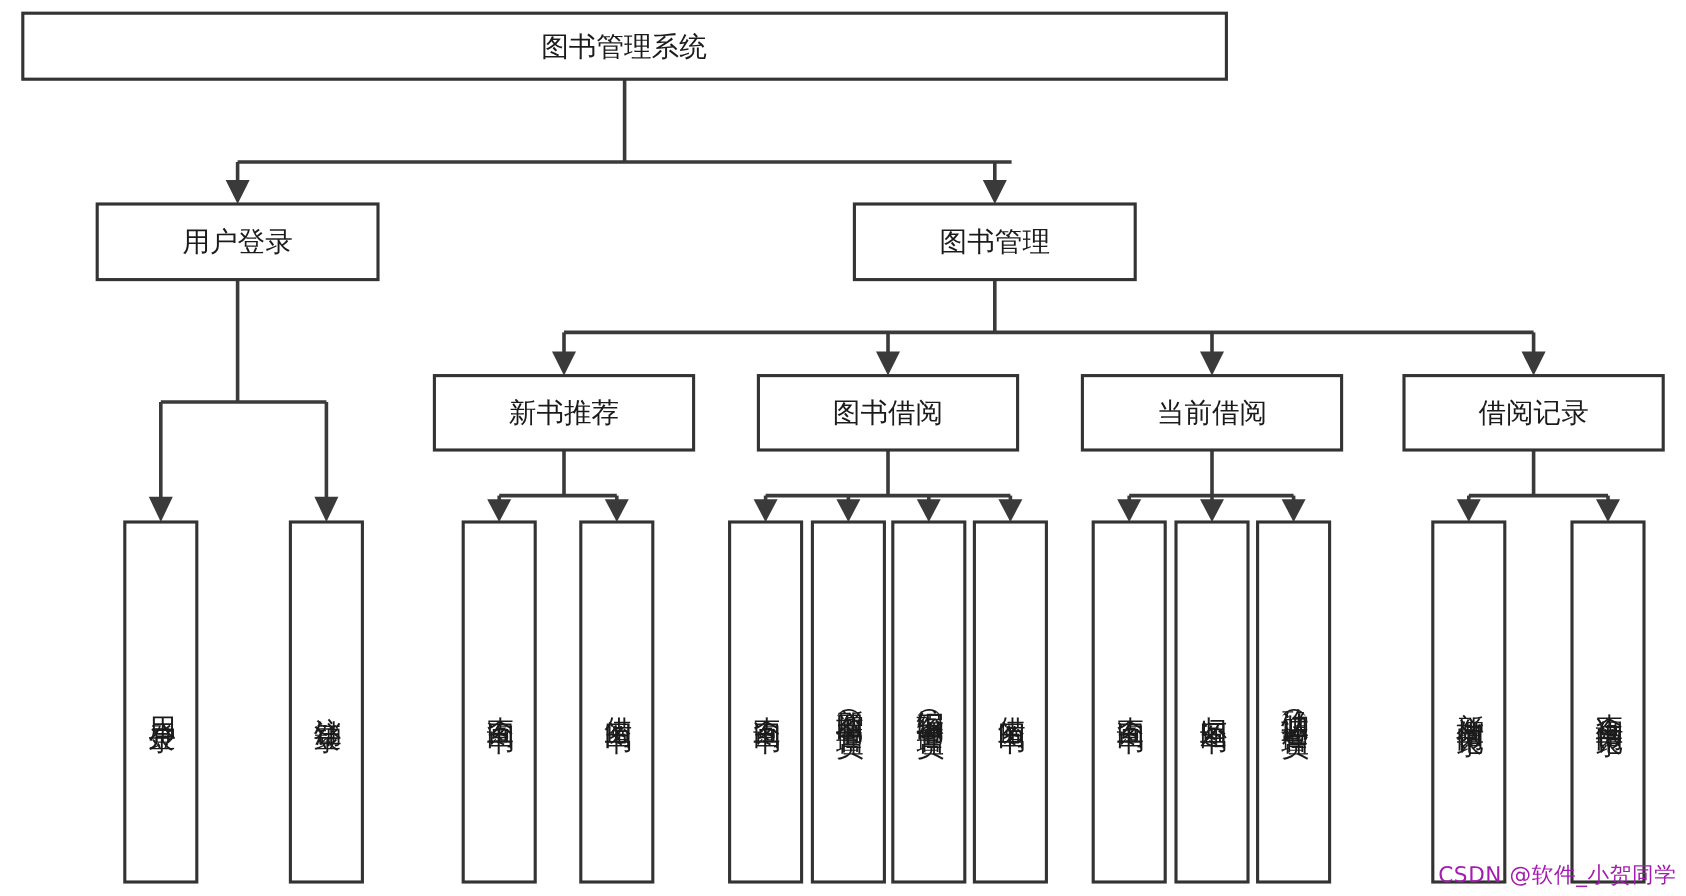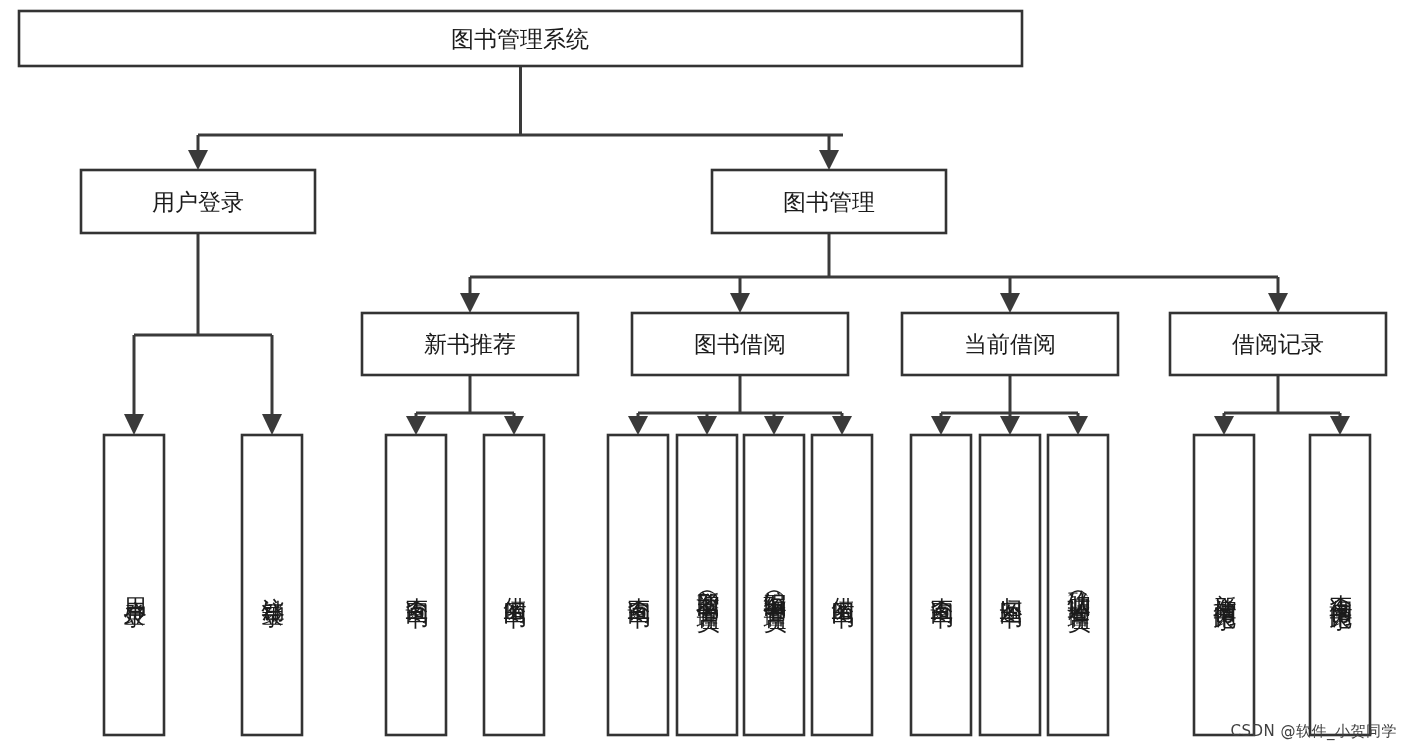--- a/index.html
+++ b/index.html
@@ -55,22 +55,22 @@
     writing-mode: vertical-rl;
     text-orientation: upright;
     glyph-orientation-vertical: 0;
     letter-spacing: 3px;
   }
   .watermark {
     position: absolute;
     right: 8px;
     bottom: 6px;
     font-family: "DejaVu Sans", "Liberation Sans", sans-serif;
-    font-size: 15px;
-    color: #404040;
+    font-size: 18px;
+    color: #a21caf;
     letter-spacing: 0.5px;
     white-space: nowrap;
     user-select: none;
   }
 </style>
 </head>
 <body>
 
 <div id="diagram-root">
 

